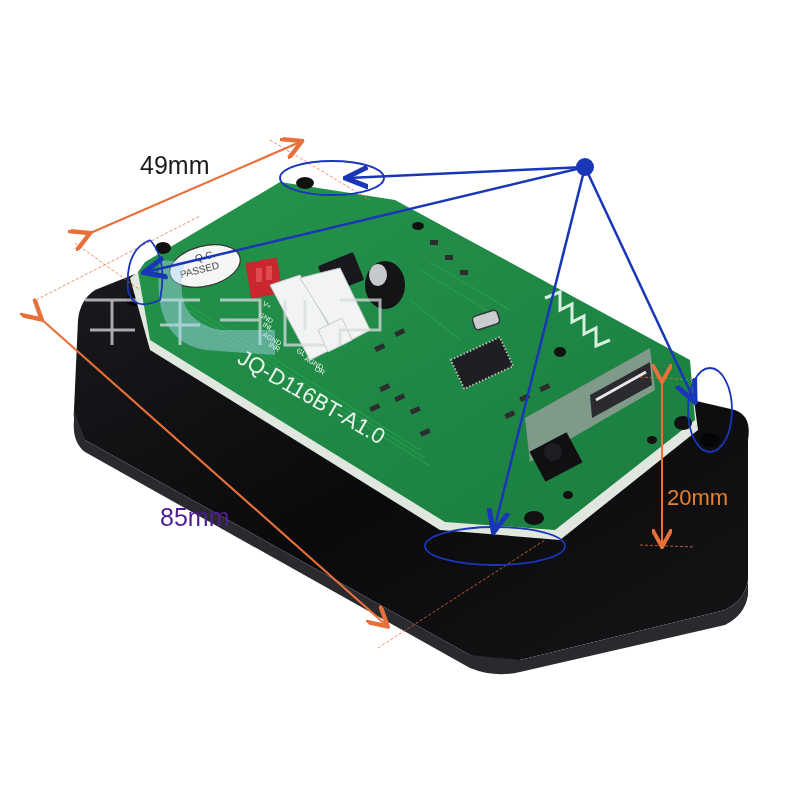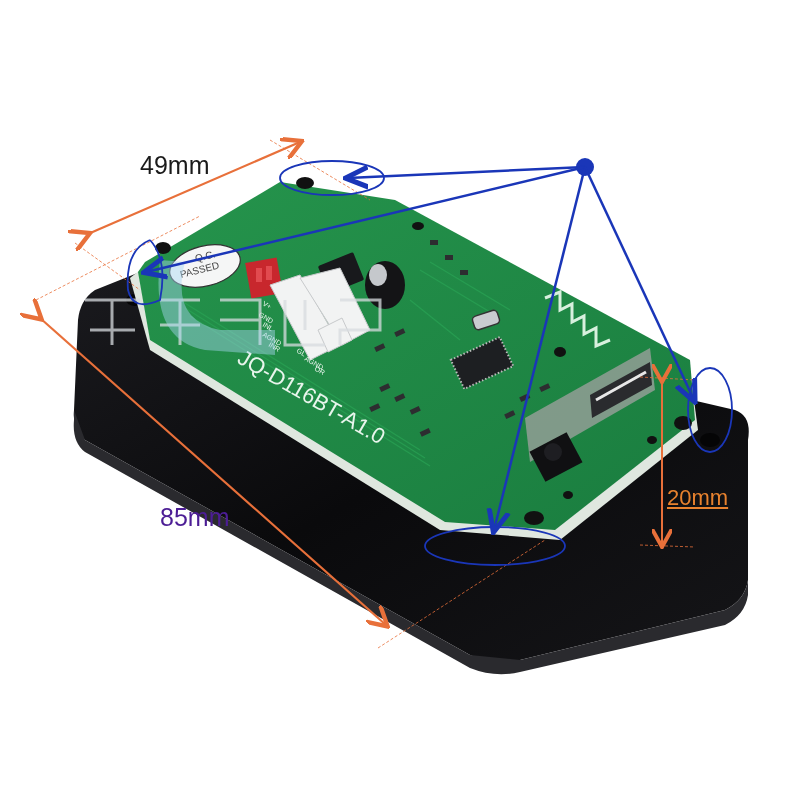--- a/index.html
+++ b/index.html
@@ -1,21 +1,21 @@
 <!DOCTYPE html>
 <html><head>
   <meta charset="utf-8">
   <style>
     html, body { margin: 0; padding: 0; background: #ffffff; }
     body { width: 800px; height: 800px; position: relative; overflow: hidden; font-family: "Liberation Sans", sans-serif; }
     #scene { position: absolute; left: 0; top: 0; width: 800px; height: 800px; }
     .dim-label { position: absolute; font-family: "Liberation Sans", sans-serif; font-size: 25px; line-height: 1; white-space: nowrap; }
     #dim-width-label { left: 140px; top: 153px; color: #1a1a1a; }
     #dim-length-label { left: 160px; top: 505px; color: #4c1d95; }
-    #dim-height-label { left: 667px; top: 487px; color: #e8822e; font-size: 22px; text-decoration: underline; }
+    #dim-height-label { left: 667px; top: 487px; color: #e8822e; font-size: 22px; }
     .board-text { font-family: "Liberation Sans", sans-serif; fill: #e8f5ec; }
   </style>
 </head>
 <body>
 
 <svg id="scene" viewBox="0 0 800 800" xmlns="http://www.w3.org/2000/svg">
   <defs>
     <linearGradient id="panelGrad" x1="0" y1="0" x2="1" y2="1">
       <stop offset="0" stop-color="#1a1a1e"></stop>
       <stop offset="0.5" stop-color="#0a0a0c"></stop>

